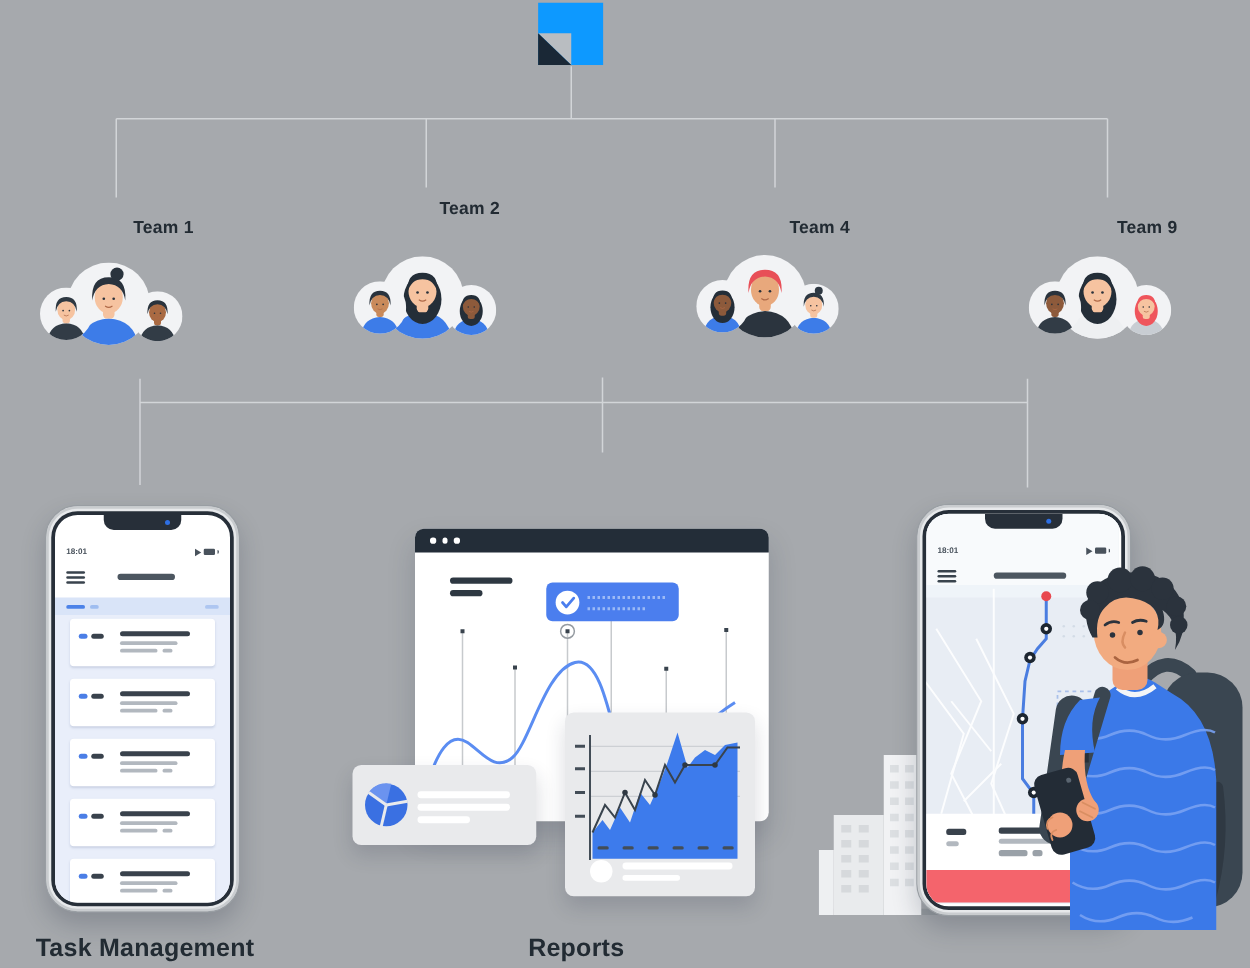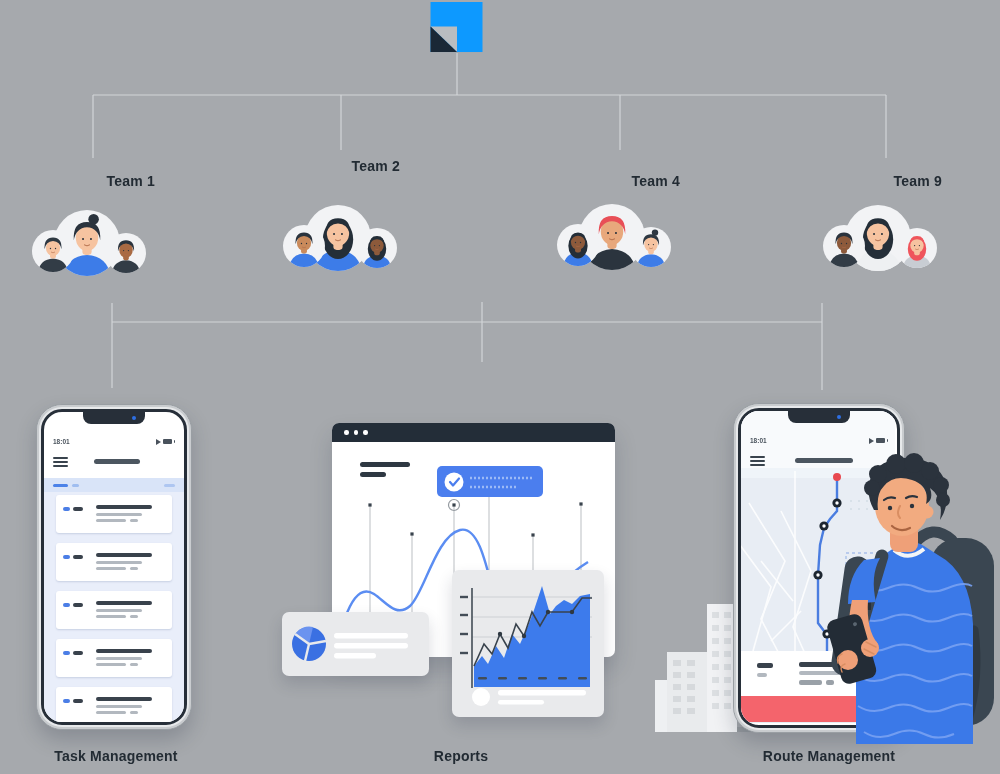--- a/index.html
+++ b/index.html
@@ -13,21 +13,21 @@
 
   
   .logo{position:absolute;left:430px;top:2px;width:54px;height:51px;z-index:2;}
 
   
   .team-label{position:absolute;width:120px;text-align:right;font-size:14px;font-weight:800;
               color:#222b33;z-index:2;letter-spacing:.2px;}
   .avatars{position:absolute;z-index:2;}
 
   
-  .feature-label{position:absolute;width:220px;text-align:center;font-size:14px;font-weight:800;
+  .feature-label{position:absolute;width:220px;text-align:center;font-size:20px;font-weight:800;
                  color:#222b33;z-index:6;letter-spacing:.2px;}
 
   
   .phone{position:absolute;border-radius:26px;background:#e7e9eb;border:1px solid #999ea3;
          box-shadow:0 10px 20px rgba(30,40,60,.22), inset 0 0 0 2px #c9cccf;padding:4px;}
   .screen{position:relative;width:100%;height:100%;border-radius:21px;background:#fff;
           border:3px solid #272f39;overflow:hidden;}
   .notch{position:absolute;top:0;left:50%;transform:translateX(-50%);width:62px;height:12px;
          background:#272f39;border-radius:0 0 8px 8px;z-index:9;}
   .notch .cam{position:absolute;right:9px;top:4px;width:4px;height:4px;border-radius:50%;background:#2e6fe4;}
@@ -686,15 +686,14 @@
         <circle cx="44" cy="174" r="2" fill="#5a6570"></circle>
       </g>
       <circle cx="30" cy="208" r="10" fill="#efa078"></circle>
       <circle cx="52" cy="196" r="9" fill="#efa078"></circle>
       <path d="M24,202 q-6,2 -4,9 M27,212 q-6,2 -3,8 M48,190 l10,5 M46,197 l10,5" stroke="#d98e62" stroke-width="1.4" fill="none" stroke-linecap="round"></path>
     </g>
   </svg>
 
   <div class="feature-label" style="left:6px;top:748px;">Task Management</div>
   <div class="feature-label" style="left:351px;top:748px;">Reports</div>
-  <div class="feature-label" style="left:719px;top:748px;">Route Management</div>
 
 </div>
 
 </body></html>

